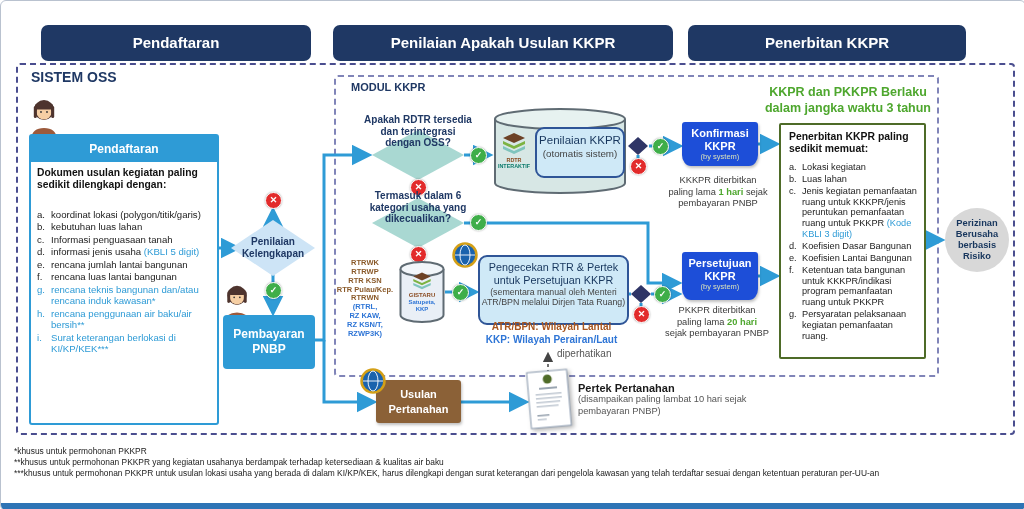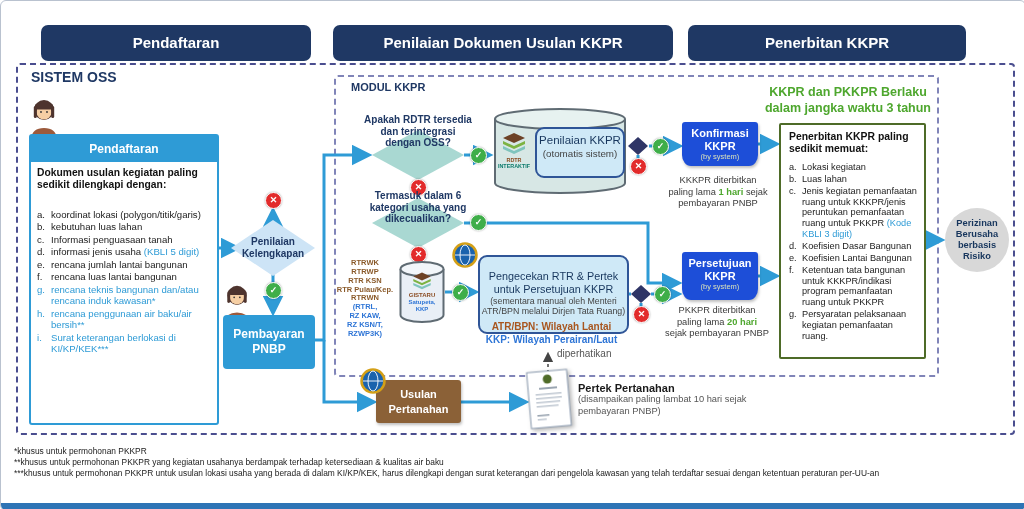--- a/index.html
+++ b/index.html
@@ -98,21 +98,21 @@
       <path d="M640,302 V307"></path>
       <path d="M757,143 H775" marker-end="url(#ab)"></path>
       <path d="M757,275 H775" marker-end="url(#ab)"></path>
       <path d="M925,239 H940" marker-end="url(#ab)"></path>
       <path d="M460,401 H524" marker-end="url(#ab)"></path>
     </g>
     <path d="M547,396 V353" stroke="#444" stroke-width="1.5" stroke-dasharray="3,3" fill="none" marker-end="url(#ad)"></path>
   </svg>
 
   <div class="abs hdr" style="left:40px;top:24px;width:270px;height:36px;">Pendaftaran</div>
-  <div class="abs hdr" style="left:332px;top:24px;width:340px;height:36px;">Penilaian Dokumen Usulan KKPR</div>
+  <div class="abs hdr" style="left:332px;top:24px;width:340px;height:36px;">Penilaian Apakah Usulan KKPR</div>
   <div class="abs hdr" style="left:687px;top:24px;width:278px;height:36px;">Penerbitan KKPR</div>
 
   <svg class="abs" style="left:27px;top:96px;" width="32" height="42" viewBox="0 0 32 42">
     <path d="M3,42 q1,-11 13,-11 q12,0 13,11 z" fill="#9c5a3c"></path>
     <circle cx="16" cy="13" r="10" fill="#4e342e"></circle>
     <circle cx="16" cy="15" r="7.5" fill="#f6cfa4"></circle>
     <rect x="6.8" y="6.5" width="18.4" height="6" rx="3" fill="#4e342e"></rect>
     <rect x="5.8" y="9" width="3" height="12" rx="1.5" fill="#4e342e"></rect>
     <rect x="23.2" y="9" width="3" height="12" rx="1.5" fill="#4e342e"></rect>
     <circle cx="13" cy="15" r="0.9" fill="#333"></circle>
@@ -235,21 +235,21 @@
     <path d="M2,10 L13,15 24,10 24,13 13,18 2,13z" fill="#7cb342"></path>
     <path d="M2,15 L13,20 24,15 24,18 13,23 2,18z" fill="#7fc4bd"></path>
   </svg>
   <div class="abs cylcap" style="left:398px;top:291px;width:46px;">
     <span style="color:#8a4b21;">GISTARU</span><br>
     <span style="color:#2e75d6;">Satupeta,</span><br>
     <span style="color:#2e75d6;">KKP</span>
   </div>
   <div class="abs st ok" style="left:451px;top:283px;">✓</div>
 
-  <div class="abs ltblue" style="left:477px;top:254px;width:147px;height:62px;padding-top:13px;">
+  <div class="abs ltblue" style="left:477px;top:254px;width:147px;height:62px;padding-top:4px;">
     <div class="t">Pengecekan RTR &amp; Pertek untuk Persetujuan KKPR</div>
     <div class="s">(sementara manual oleh Menteri ATR/BPN melalui Dirjen Tata Ruang)</div>
   </div>
   <svg class="abs" style="left:451px;top:241px;" width="26" height="26" viewBox="0 0 26 26">
     <circle cx="13" cy="13" r="11.5" fill="#1a63ad" stroke="#d4a017" stroke-width="2.5"></circle>
     <ellipse cx="13" cy="13" rx="5" ry="10" fill="none" stroke="#fff" stroke-width="0.9"></ellipse>
     <line x1="3" y1="13" x2="23" y2="13" stroke="#fff" stroke-width="0.9"></line>
   </svg>
   <div class="abs diamond d-navy" style="left:630px;top:284px;width:20px;height:18px;"></div>
   <div class="abs st ok" style="left:653px;top:285px;">✓</div>

